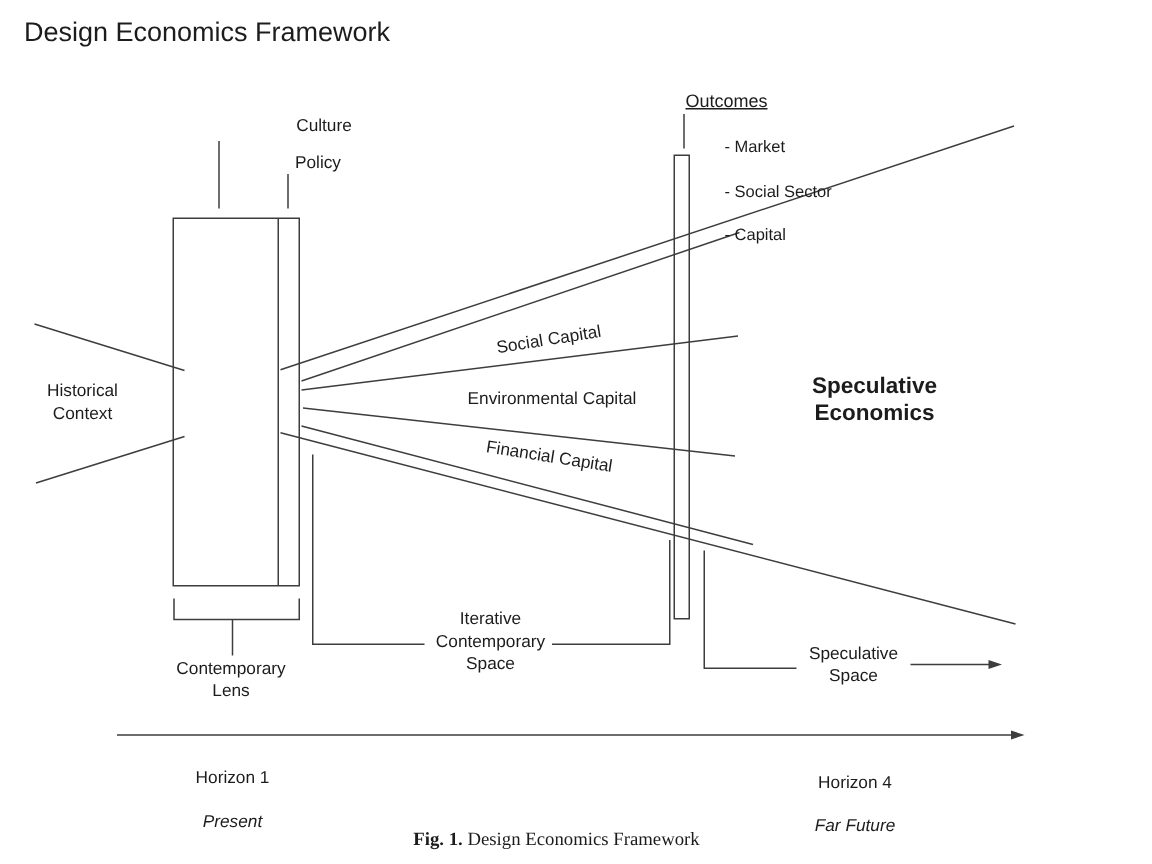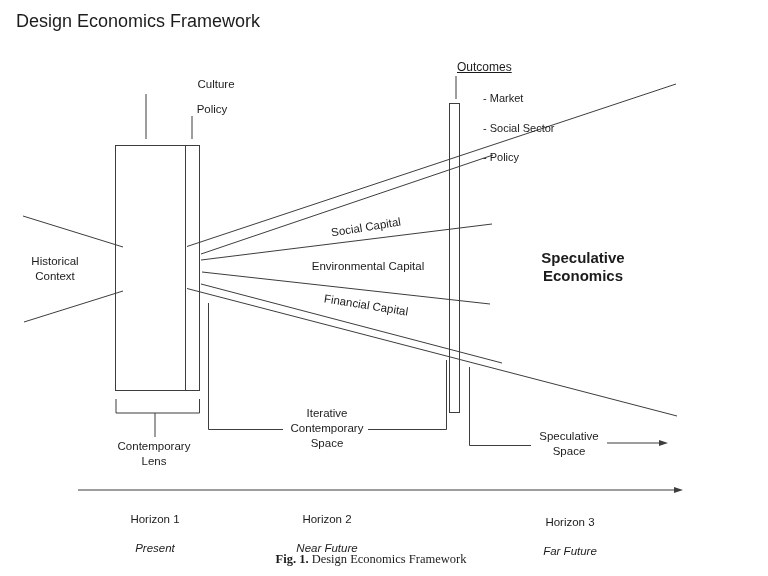--- a/index.html
+++ b/index.html
@@ -85,43 +85,39 @@
 Context</div>
 
   <div class="lbl rotneg" style="left:366px; top:220px;">Social Capital</div>
   <div class="lbl c" style="left:368px; top:259px;">Environmental Capital</div>
   <div class="lbl rotpos" style="left:366px; top:298px;">Financial Capital</div>
 
   <div class="lbl outc-title" style="left:457px; top:60px;">Outcomes</div>
   <div class="lbl outc-items" style="left:483px; top:76px;">
     <div>- Market</div>
     <div>- Social Sector</div>
-    <div>- Policy</div>
+    <div>- Capital</div>
   </div>
 
   <div class="lbl c spec-econ" style="left:583px; top:249px;">Speculative
 Economics</div>
   <div class="lbl c" style="left:327px; top:406px;">Iterative
 Contemporary
 Space</div>
   <div class="lbl c" style="left:569px; top:429px;">Speculative
 Space</div>
   <div class="lbl c" style="left:154px; top:439px;">Contemporary
 Lens</div>
 
   <div class="lbl c horizon" style="left:155px; top:497px;">
     <div class="h-name">Horizon 1</div>
     <div class="h-period">Present</div>
   </div>
-  <div class="lbl c horizon" style="left:327px; top:497px;">
-    <div class="h-name">Horizon 2</div>
-    <div class="h-period">Near Future</div>
-  </div>
   <div class="lbl c horizon" style="left:570px; top:500px;">
-    <div class="h-name">Horizon 3</div>
+    <div class="h-name">Horizon 4</div>
     <div class="h-period">Far Future</div>
   </div>
 
   <div class="lbl c caption-lbl" style="left:371px; top:552px;">
     <span class="fig">Fig. 1.</span><span> Design Economics Framework</span>
   </div>
 
 </div>
 
 </body></html>

